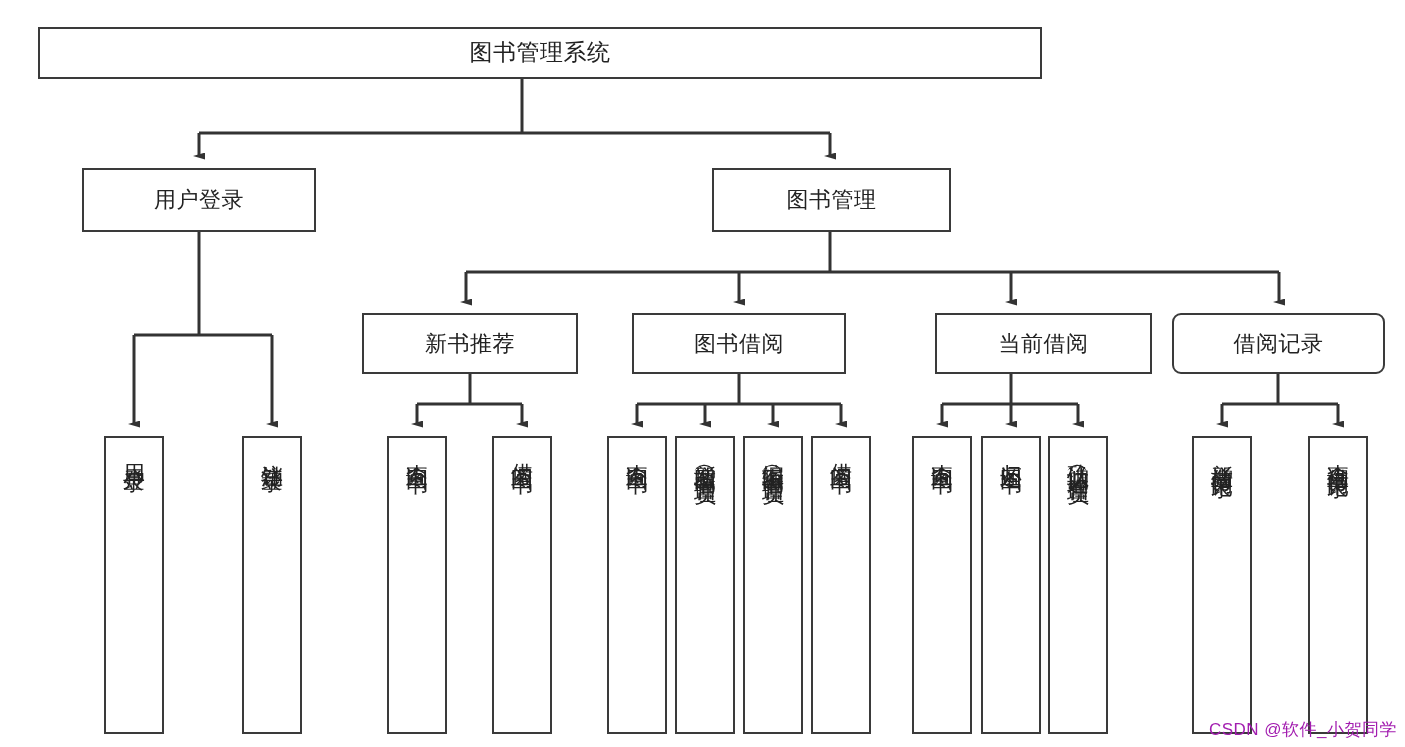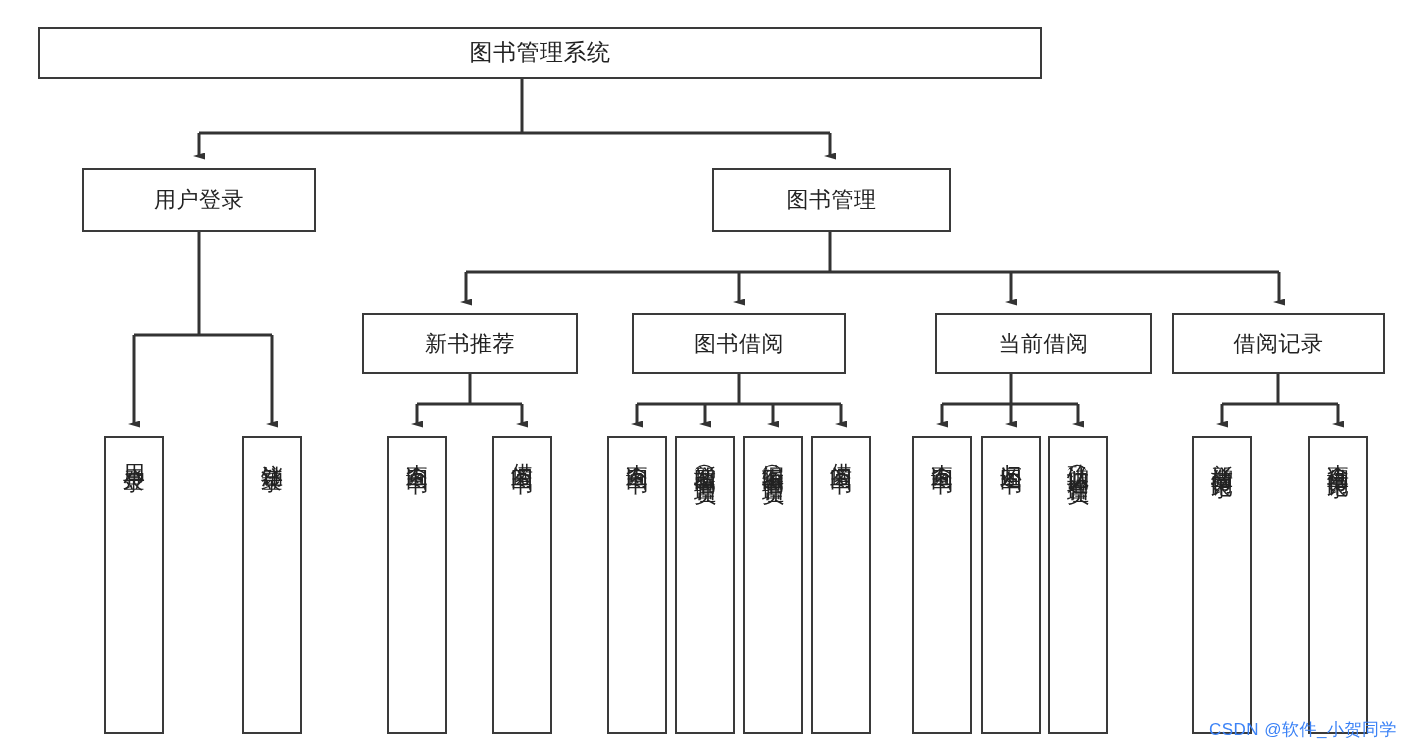--- a/index.html
+++ b/index.html
@@ -64,21 +64,21 @@
     font-size: 22px;
     letter-spacing: 3px;
     line-height: 1;
     white-space: nowrap;
   }
   .watermark {
     position: absolute;
     right: 8px;
     bottom: 6px;
     font-size: 17px;
-    color: #3b82f6;
+    color: #a21caf;
     white-space: nowrap;
     letter-spacing: 0.5px;
     user-select: none;
   }
 </style>
 </head>
 <body>
 
 <div id="diagram-root">
 
@@ -146,21 +146,21 @@
 
   <div class="node horiz" style="left:362px; top:313px; width:216px; height:61px;">
     <span class="label">新书推荐</span>
   </div>
   <div class="node horiz" style="left:632px; top:313px; width:214px; height:61px;">
     <span class="label">图书借阅</span>
   </div>
   <div class="node horiz" style="left:935px; top:313px; width:217px; height:61px;">
     <span class="label">当前借阅</span>
   </div>
-  <div class="node horiz" style="left:1172px; top:313px; width:213px; height:61px;">
+  <div class="node horiz" style="left:1172px; top:313px; width:213px; height:61px;border-radius:9px;">
     <span class="label">借阅记录</span>
   </div>
 
   <div class="node vert" style="left:104px; top:436px; width:60px; height:298px;">
     <span class="label">用户登录</span>
   </div>
   <div class="node vert" style="left:242px; top:436px; width:60px; height:298px;">
     <span class="label">注销登录</span>
   </div>
 

